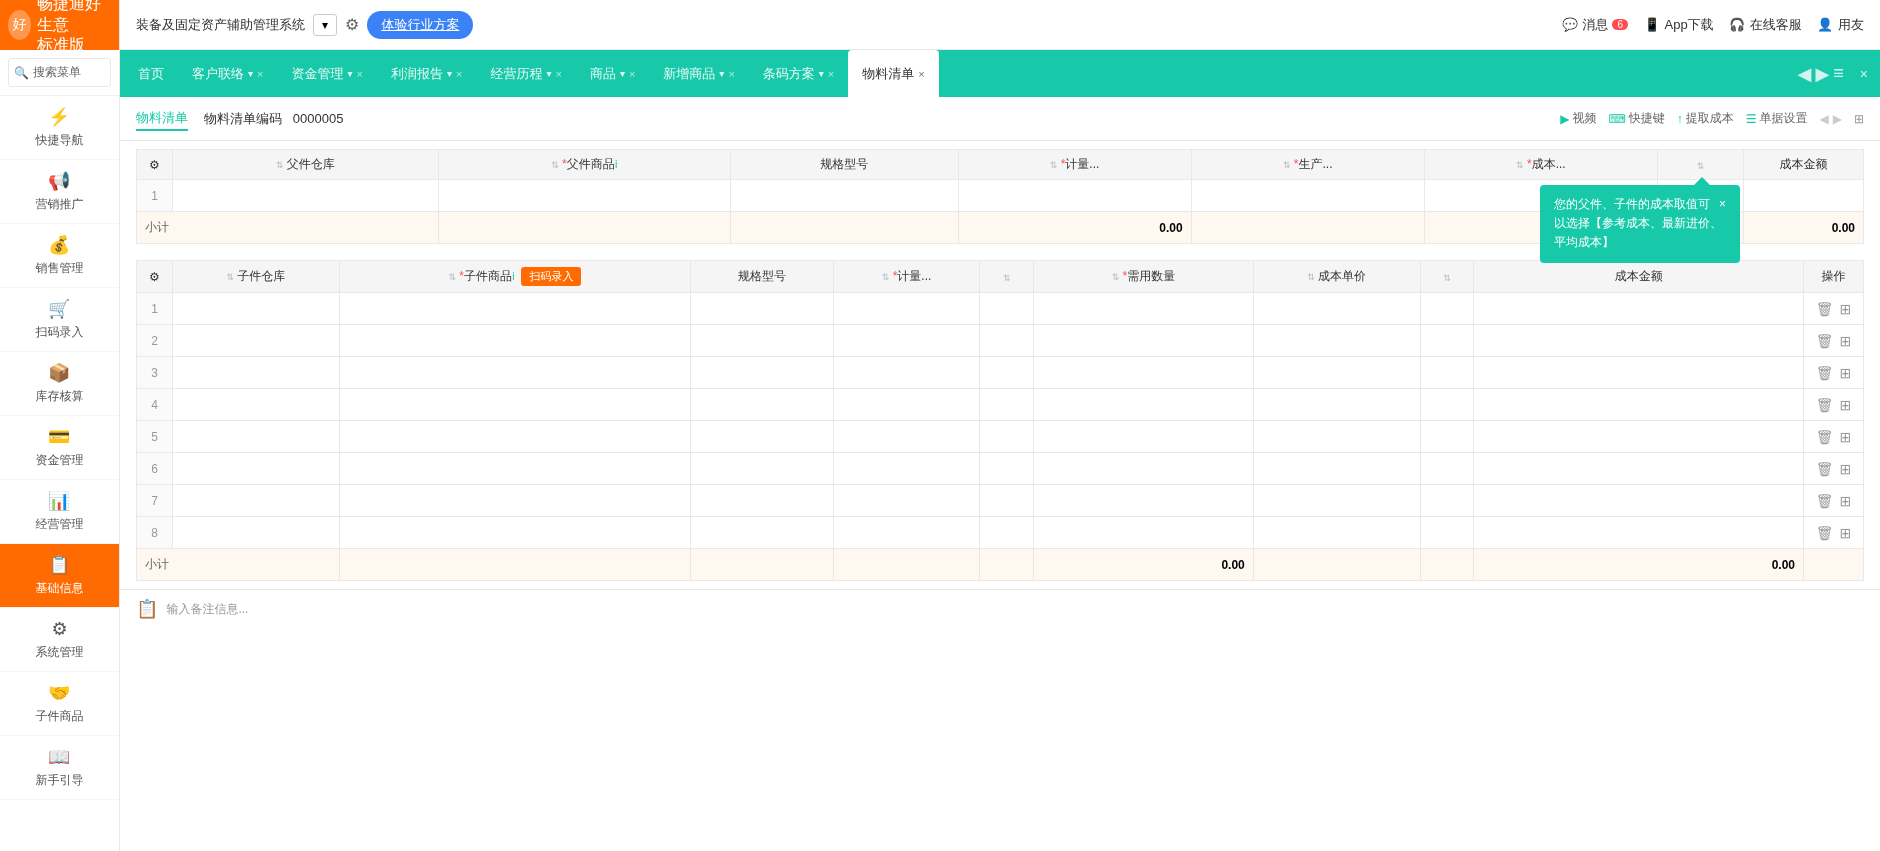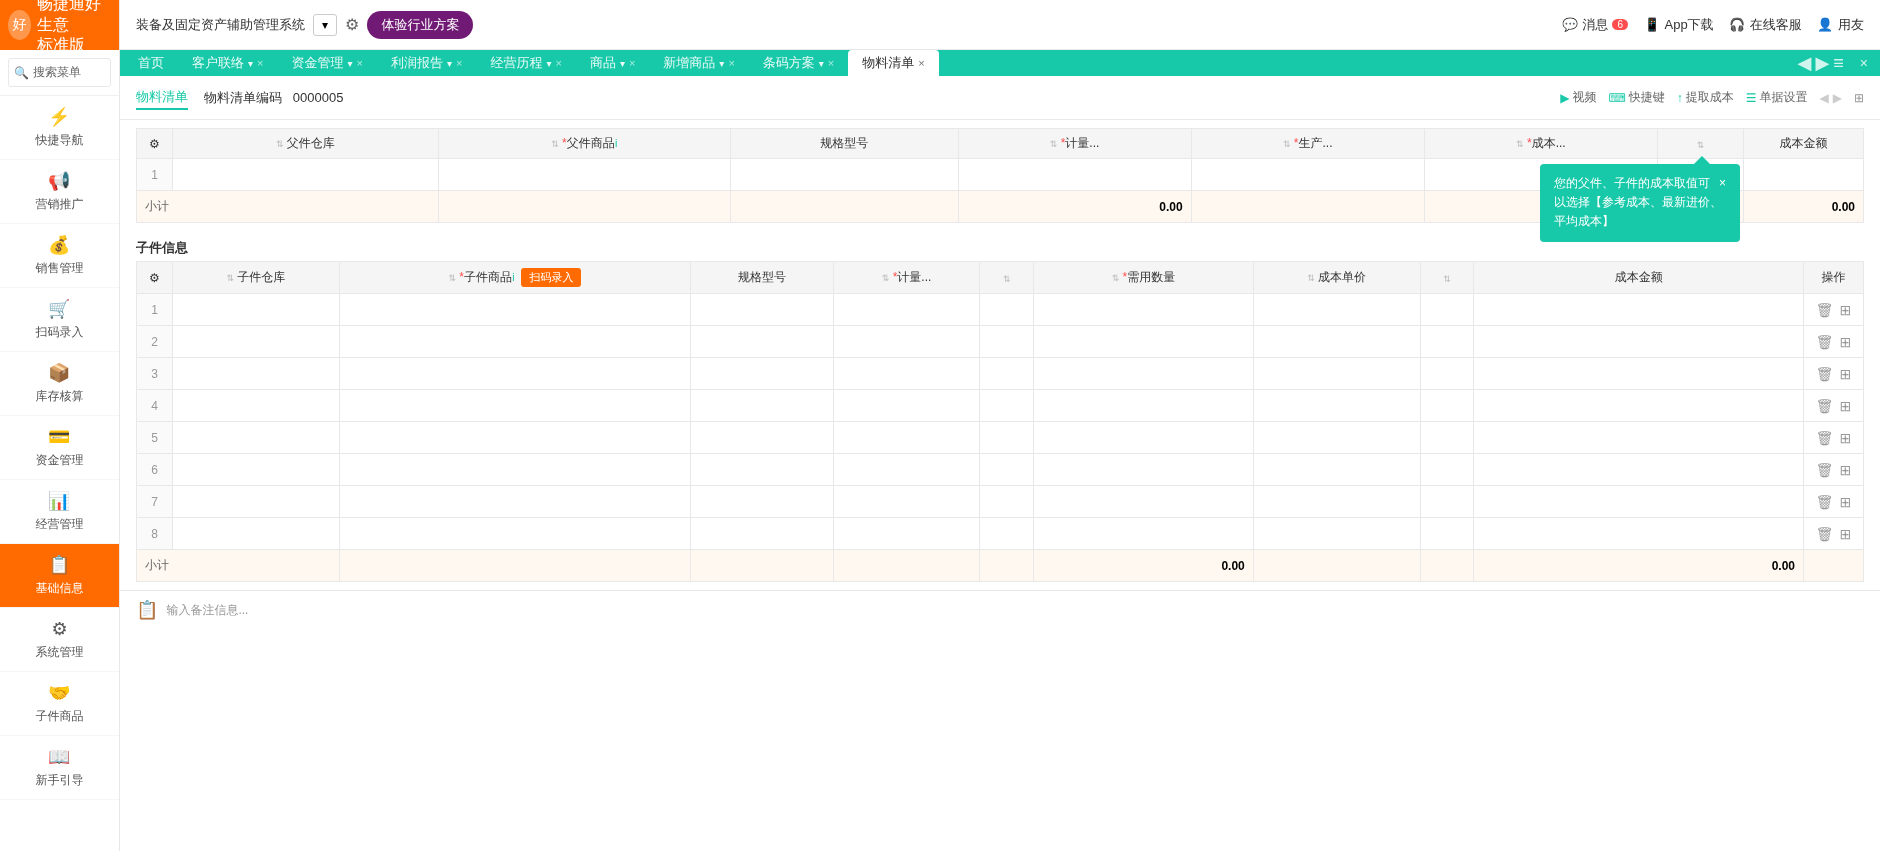--- a/index.html
+++ b/index.html
@@ -97,27 +97,28 @@
       padding: 3px 8px;
       cursor: pointer;
       font-size: 12px;
     }
     .header-gear {
       cursor: pointer;
       color: #666;
       font-size: 16px;
     }
     .trial-btn {
-      background: #701a75;
+      background: #3b82f6;
       color: #fff;
       border: none;
       border-radius: 15px;
       padding: 5px 14px;
       cursor: pointer;
       font-size: 13px;
+      text-decoration: underline;
     }
     .header-right {
       display: flex;
       align-items: center;
       gap: 16px;
       font-size: 13px;
       color: #333;
     }
     .header-right-item {
       display: flex;
@@ -133,21 +134,21 @@
       padding: 0 5px;
       min-width: 16px;
       text-align: center;
     }
 
     
     .nav-tabs {
       background: #17c9a8;
       display: flex;
       align-items: center;
-      height: 26px;
+      height: 47px;
       padding: 0 4px;
       overflow: hidden;
     }
     .nav-tab {
       padding: 0 14px;
       height: 100%;
       display: flex;
       align-items: center;
       color: rgba(255,255,255,0.9);
       cursor: pointer;
@@ -573,21 +574,20 @@
             <td></td>
             <td></td>
             <td></td>
             <td style="text-align:right;font-weight:bold;">0.00</td>
           </tr>
         </tbody>
       </table>
     </div>
 
     <div class="section" style="margin-top:8px;">
-      <div class="section-title">子件信息</div>
       <table class="data-table">
         <thead>
           <tr>
             <th class="gear-cell">⚙</th>
             <th><span class="sort-arrows">⇅</span> 子件仓库</th>
             <th style="min-width:160px;">
               <span class="sort-arrows">⇅</span> <span class="required">*</span>子件商品<span class="th-info">ℹ</span>
               &nbsp;<button class="scan-btn">扫码录入</button>
             </th>
             <th>规格型号</th>

